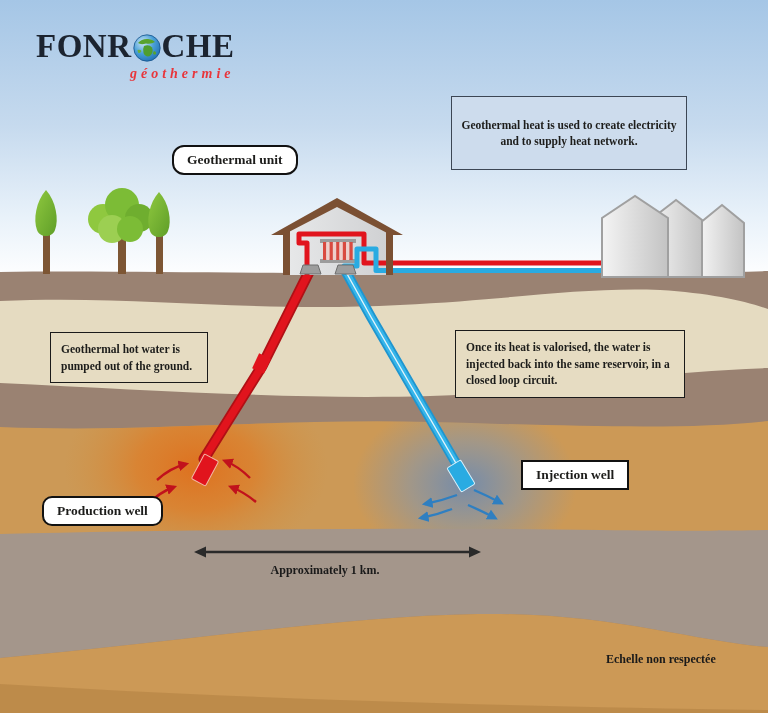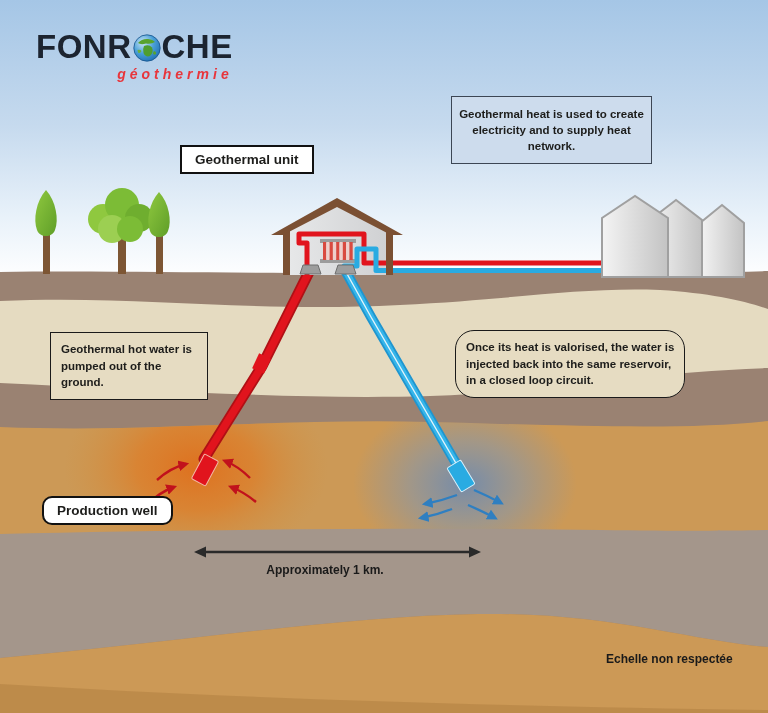--- a/index.html
+++ b/index.html
@@ -1,38 +1,38 @@
 <!DOCTYPE html>
 <html><head>
 <meta charset="utf-8">
 <style>
   html,body{margin:0;padding:0;background:#fff;}
   .stage{
     position:relative;width:768px;height:713px;overflow:hidden;
-    font-family:Liberation Sans, sans-serif;
+    font-family:Liberation Serif, serif;
     -webkit-font-smoothing:antialiased;
   }
   .stage svg.scene{position:absolute;left:0;top:0;}
   
   .logo{position:absolute;left:36px;top:30px;}
   .logo-line{display:flex;align-items:center;font-weight:700;
     font-size:33px;letter-spacing:.5px;color:#1c2430;line-height:1;}
   .logo-line .globe{margin:0 1px;transform:translateY(1px);}
   .logo-tagline{margin:3px 0 0 42px;font-size:14px;font-style:italic;font-weight:700;
     letter-spacing:4px;color:#e8353b;text-align:right;}
   
   .box{position:absolute;font-weight:700;color:#1d1d1b;box-sizing:border-box;}
-  .note-blue{left:451px;top:96px;width:201px;background:#cddced;border:1.5px solid #3c4654;
-    font-size:11.5px;line-height:1.4;text-align:center;padding:9px 4px;}
+  .note-blue{left:451px;top:96px;width:236px;background:#cddced;border:1.5px solid #3c4654;
+    font-size:11.5px;line-height:1.4;text-align:center;padding:20px 4px;}
   .label-box{background:#fff;border:2.5px solid #111;font-size:13.5px;padding:5px 13px;}
-  .geo-unit{left:180px;top:145px;border-width:2px;}
+  .geo-unit{left:172px;top:145px;border-width:2px;border-radius:12px;}
   .note-tan{background:#e6dcc2;border:1.5px solid #1a1a1a;font-size:11.5px;line-height:1.45;
     padding:8px 6px 8px 10px;}
   .note-hot{left:50px;top:332px;width:158px;}
-  .note-inj{left:455px;top:330px;width:230px;border-radius:19px;}
+  .note-inj{left:455px;top:330px;width:230px;}
   .prod-label{left:42px;top:496px;border-radius:10px;}
   .inj-label{left:521px;top:460px;}
   .distance-label{left:225px;top:563px;width:200px;text-align:center;font-size:12px;color:#1a1a1a;}
   .scale-note{left:606px;top:652px;font-size:12px;color:#1a1a1a;}
 </style>
 </head>
 <body>
 
 <div class="stage">
 
@@ -205,18 +205,19 @@
   <div class="box note-blue">Geothermal heat is used to create electricity and to supply heat network.</div>
 
   <div class="box label-box geo-unit">Geothermal unit</div>
 
   <div class="box note-tan note-hot">Geothermal hot water is pumped out of the ground.</div>
 
   <div class="box note-tan note-inj">Once its heat is valorised, the water is injected back into the same reservoir, in a closed loop circuit.</div>
 
   <div class="box label-box prod-label">Production well</div>
 
+  <div class="box label-box inj-label">Injection well</div>
 
   <div class="box distance-label">Approximately 1 km.</div>
 
   <div class="box scale-note">Echelle non respectée</div>
 
 </div>
 
 </body></html>

